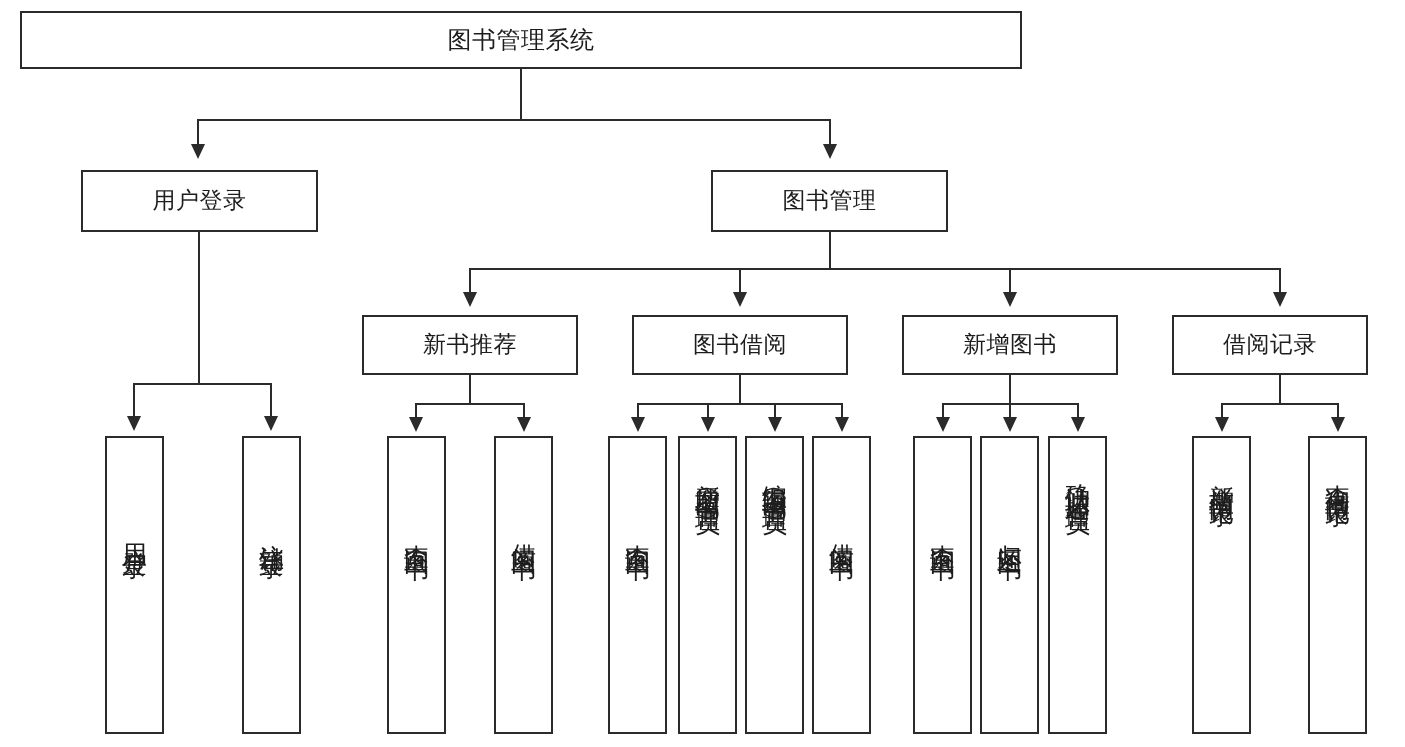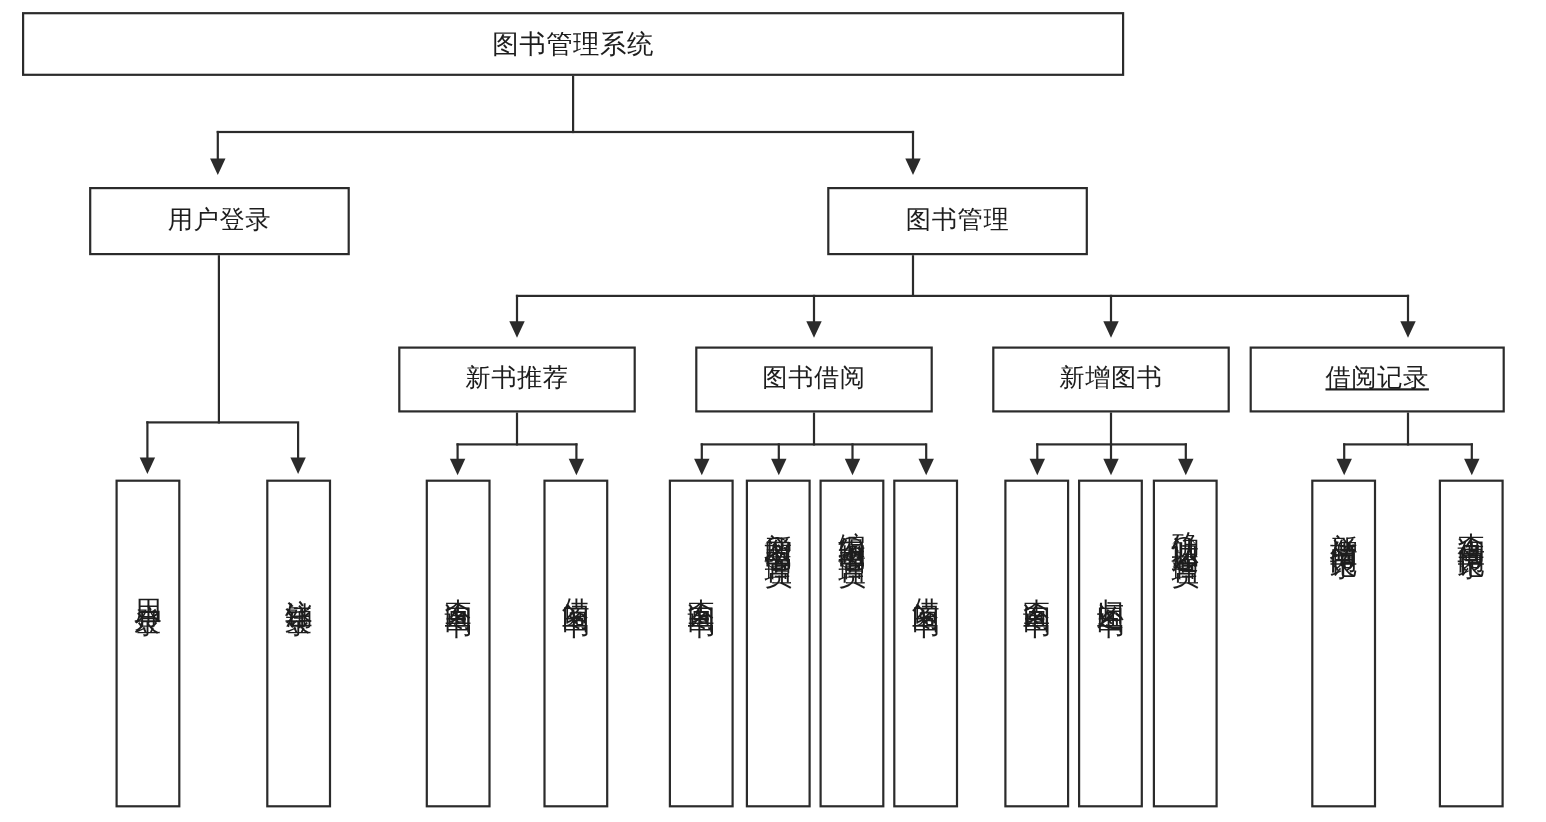--- a/index.html
+++ b/index.html
@@ -102,21 +102,21 @@
 
   <div class="ln vrt" style="left:197px; top:119px; height:27px;"></div>
   <div class="arrow" style="left:191px; top:144px;"></div>
   <div class="ln vrt" style="left:829px; top:119px; height:27px;"></div>
   <div class="arrow" style="left:823px; top:144px;"></div>
 
   <div class="node h" style="left:81px; top:170px; width:237px; height:62px;">
     <span class="label">用户登录</span>
   </div>
 
-  <div class="node h" style="left:711px; top:170px; width:237px; height:62px;margin-left:41px;">
+  <div class="node h" style="left:711px; top:170px; width:237px; height:62px;">
     <span class="label">图书管理</span>
   </div>
 
   <div class="ln vrt" style="left:198px; top:232px; height:153px;"></div>
   <div class="ln hrz" style="left:133px; top:383px; width:137px;"></div>
   <div class="ln vrt" style="left:133px; top:383px; height:35px;"></div>
   <div class="arrow" style="left:127px; top:416px;"></div>
   <div class="ln vrt" style="left:270px; top:383px; height:35px;"></div>
   <div class="arrow" style="left:264px; top:416px;"></div>
 
@@ -133,21 +133,21 @@
 
   <div class="node h" style="left:362px; top:315px; width:216px; height:60px;">
     <span class="label">新书推荐</span>
   </div>
   <div class="node h" style="left:632px; top:315px; width:216px; height:60px;">
     <span class="label">图书借阅</span>
   </div>
   <div class="node h" style="left:902px; top:315px; width:216px; height:60px;">
     <span class="label">新增图书</span>
   </div>
-  <div class="node h" style="left:1136px; top:315px; width:232px; height:60px;text-decoration:underline;">
+  <div class="node h" style="left:1172px; top:315px; width:196px; height:60px;">
     <span class="label">借阅记录</span>
   </div>
 
   <div class="ln vrt" style="left:469px; top:375px; height:30px;"></div>
   <div class="ln hrz" style="left:415px; top:403px; width:110px;"></div>
   <div class="ln vrt" style="left:415px; top:403px; height:16px;"></div>
   <div class="arrow" style="left:409px; top:417px;"></div>
   <div class="ln vrt" style="left:523px; top:403px; height:16px;"></div>
   <div class="arrow" style="left:517px; top:417px;"></div>
 

